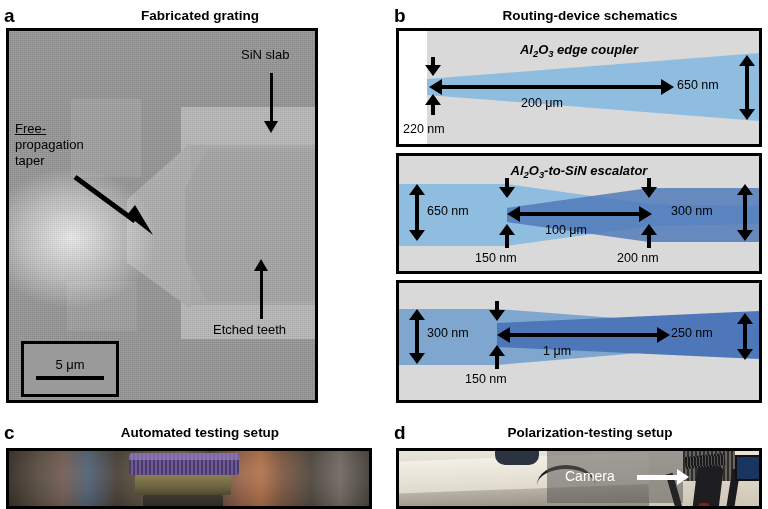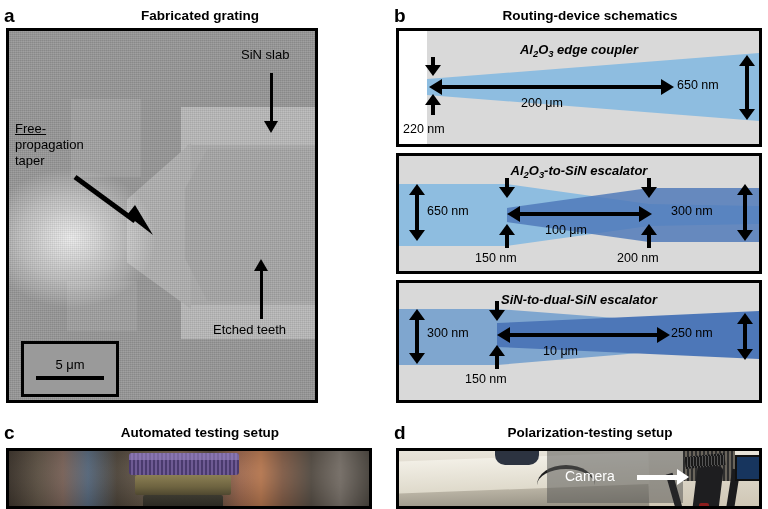--- a/index.html
+++ b/index.html
@@ -221,39 +221,36 @@
 <div class="frame schem" style="left:396px;top:280px;width:366px;height:123px;">
 
   <svg style="position:absolute;left:0;top:0;width:360px;height:117px;" viewBox="0 0 360 117" preserveAspectRatio="none">
     <polygon points="0,26 98,26 360,46 360,60 98,82 0,82" fill="#7fa6cf"></polygon>
   </svg>
 
   <svg style="position:absolute;left:0;top:0;width:360px;height:117px;" viewBox="0 0 360 117" preserveAspectRatio="none">
     <polygon points="98,40 360,28 360,76 98,64" fill="#4d77b8"></polygon>
   </svg>
 
-  <div class="schem-title" style="top:10px;">
-    <span>SiN-to-dual-SiN escalator</span>
-  </div>
 
   <div class="ahead-up" style="left:10px;top:26px;"></div>
   <div class="vline" style="left:16px;top:34px;height:40px;"></div>
   <div class="ahead-down" style="left:10px;top:70px;"></div>
   <div class="schem-note" style="left:28px;top:44px;">300 nm</div>
 
   <div class="vline" style="left:96px;top:18px;height:12px;"></div>
   <div class="ahead-down" style="left:90px;top:27px;"></div>
   <div class="vline" style="left:96px;top:72px;height:14px;"></div>
   <div class="ahead-up" style="left:90px;top:62px;"></div>
   <div class="schem-note" style="left:66px;top:90px;">150 nm</div>
 
   <div class="ahead-left" style="left:98px;top:44px;"></div>
   <div class="hline" style="left:110px;top:50px;width:150px;"></div>
   <div class="ahead-right" style="left:258px;top:44px;"></div>
-  <div class="schem-note" style="left:144px;top:62px;">10 μm</div>
+  <div class="schem-note" style="left:144px;top:62px;">1 μm</div>
 
   <div class="ahead-up" style="left:338px;top:30px;"></div>
   <div class="vline" style="left:344px;top:38px;height:32px;"></div>
   <div class="ahead-down" style="left:338px;top:66px;"></div>
   <div class="schem-note" style="left:272px;top:44px;">250 nm</div>
 </div>
 
 <div class="panel-letter" style="left:4px;top:423px;">c</div>
 <div class="panel-title" style="left:30px;top:426px;width:340px;">Automated testing setup</div>
 

